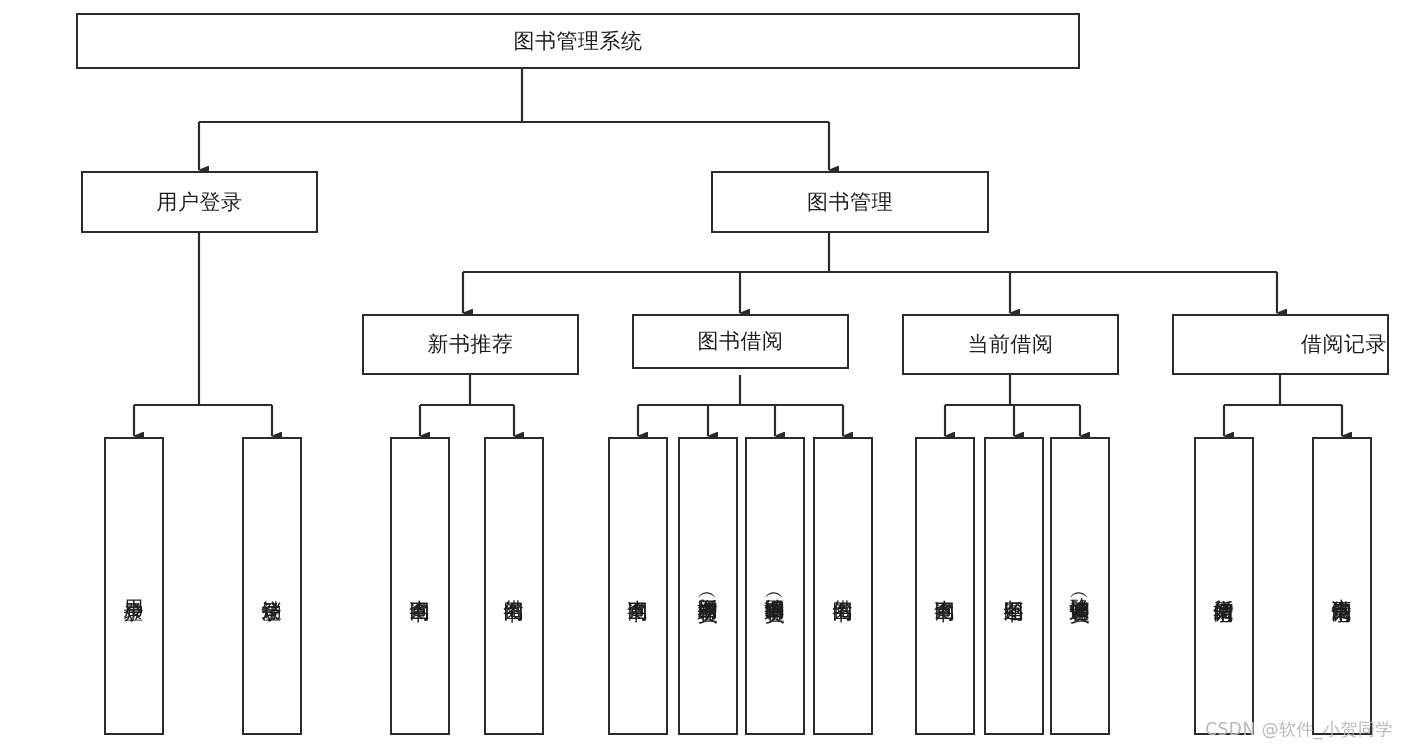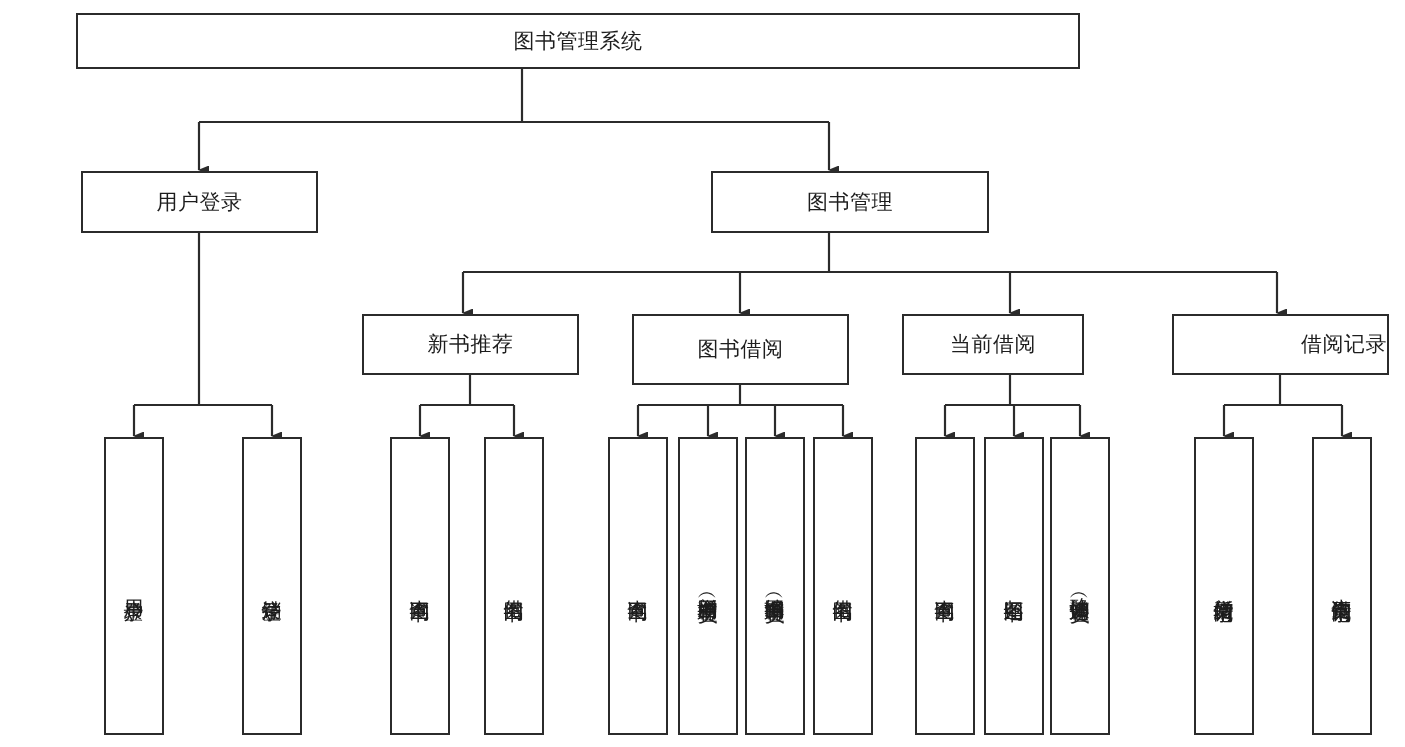--- a/index.html
+++ b/index.html
@@ -114,24 +114,24 @@
       </div>
       <div class="node-box" style="left: 81px; top: 171px; width: 237px; height: 62px;">
         <span class="node-label">用户登录</span>
       </div>
       <div class="node-box" style="left: 711px; top: 171px; width: 278px; height: 62px;">
         <span class="node-label">图书管理</span>
       </div>
       <div class="node-box" style="left: 362px; top: 314px; width: 217px; height: 61px;">
         <span class="node-label">新书推荐</span>
       </div>
-      <div class="node-box" style="left: 632px; top: 314px; width: 217px; height: 71px;">
+      <div class="node-box" style="left: 632px; top: 314px; width: 217px; height: 55px;">
         <span class="node-label">图书借阅</span>
       </div>
-      <div class="node-box" style="left: 902px; top: 314px; width: 182px; height: 61px;">
+      <div class="node-box" style="left: 902px; top: 314px; width: 217px; height: 61px;">
         <span class="node-label">当前借阅</span>
       </div>
       <div class="node-box" style="left: 1172px; top: 314px; width: 217px; height: 61px; justify-content: flex-end;">
         <span class="node-label">借阅记录</span>
       </div>
       <div class="node-box vertical" style="left: 104px; top: 437px; width: 60px; height: 298px;">
         <span class="node-label">用户登录</span>
       </div>
       <div class="node-box vertical" style="left: 242px; top: 437px; width: 60px; height: 298px;">
         <span class="node-label">注销登录</span>
@@ -164,13 +164,14 @@
         <span class="node-label">确认归还（管理员）</span>
       </div>
       <div class="node-box vertical" style="left: 1194px; top: 437px; width: 60px; height: 298px;">
         <span class="node-label">新增借阅记录</span>
       </div>
       <div class="node-box vertical" style="left: 1312px; top: 437px; width: 60px; height: 298px;">
         <span class="node-label">查询借阅记录</span>
       </div>
     </div>
 
+  <div class="watermark">CSDN @软件_小贺同学</div>
 </div>
 
 </body></html>

